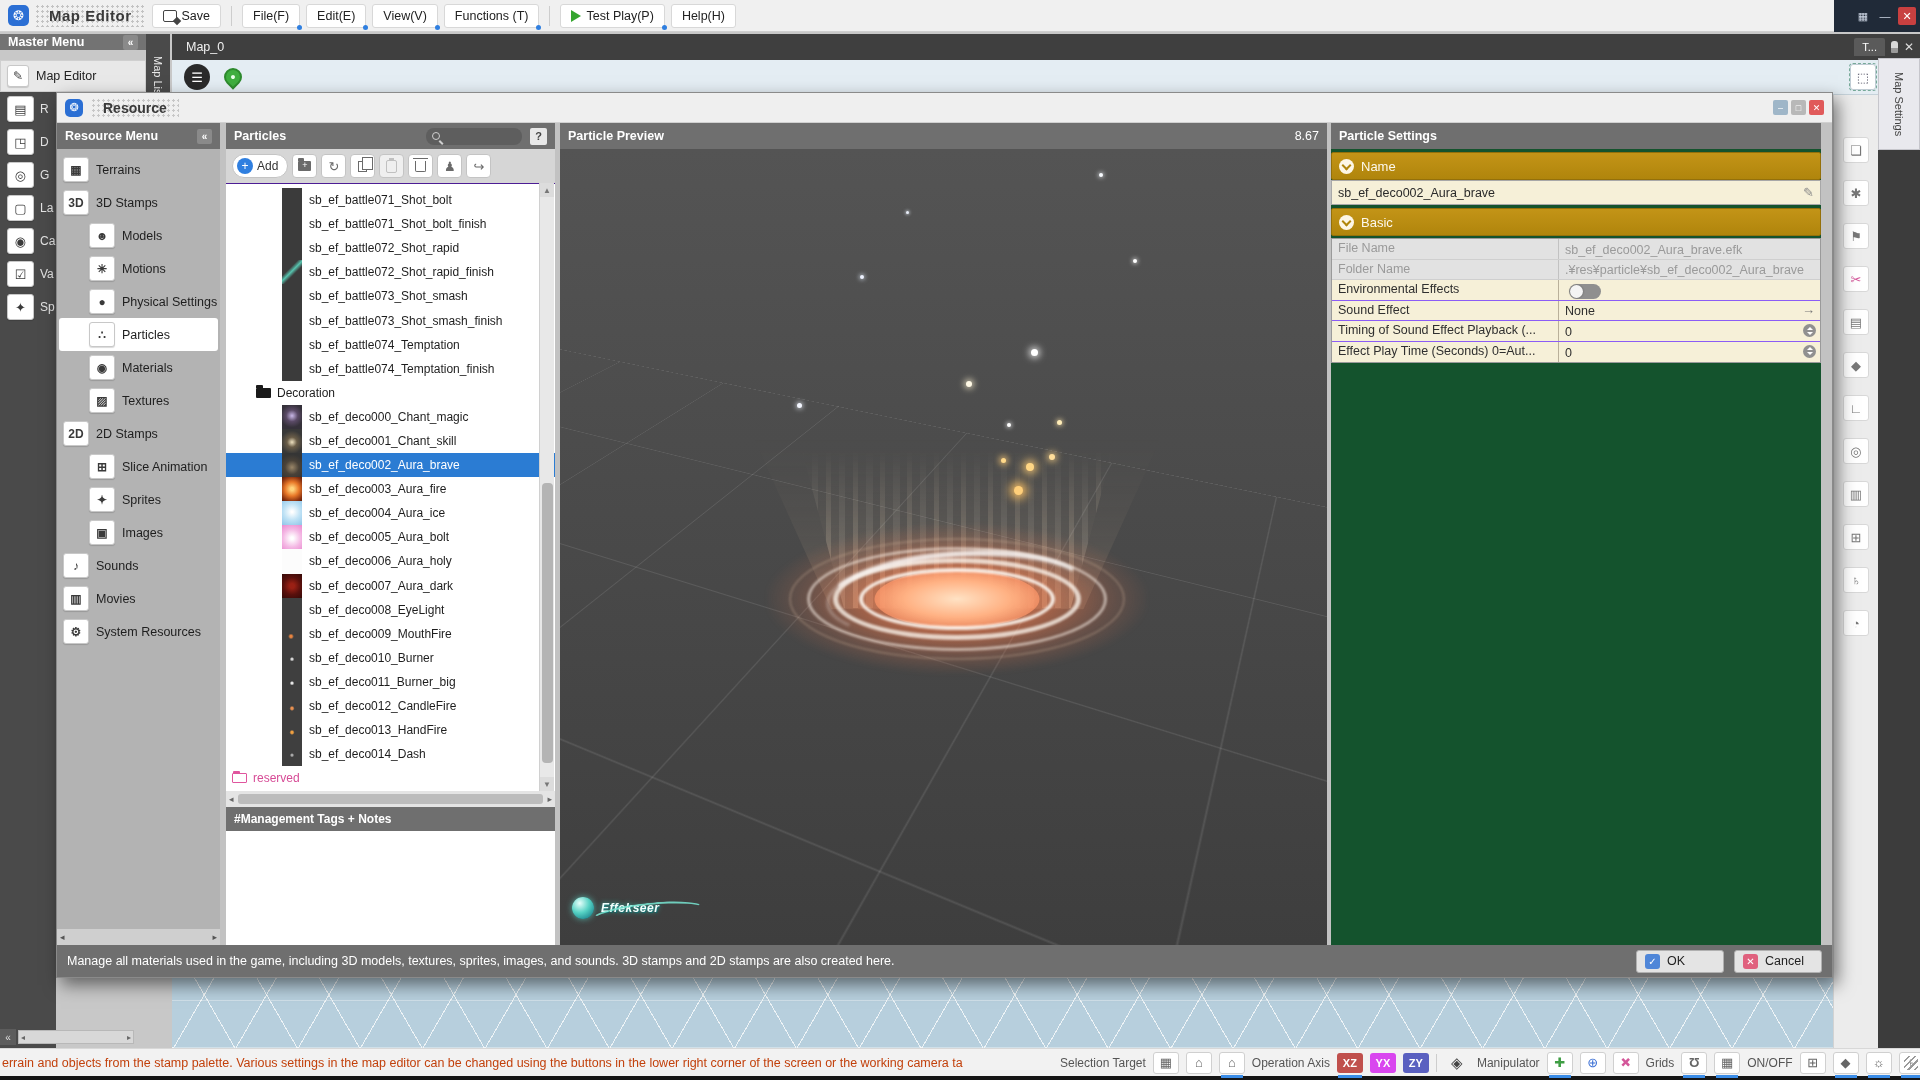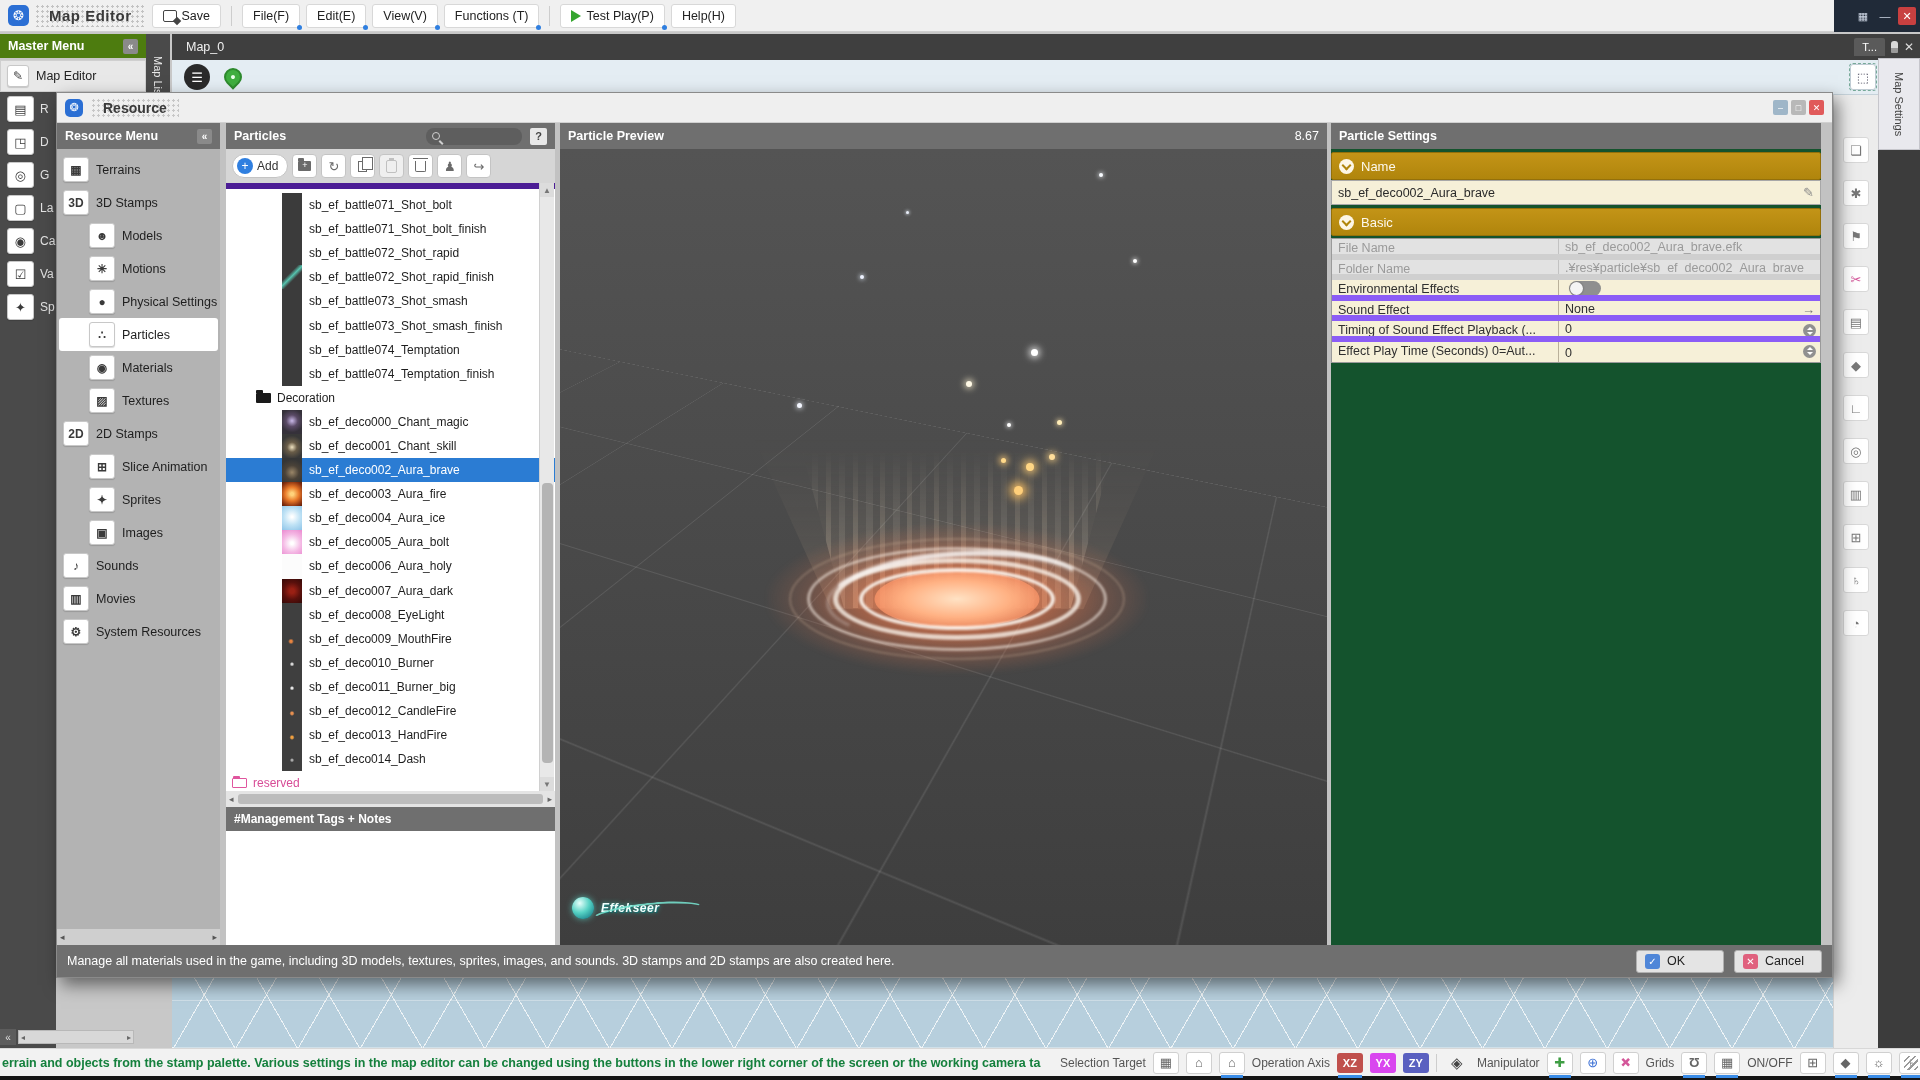--- a/index.html
+++ b/index.html
@@ -73,21 +73,21 @@
   .mapset-tab { position:absolute; right:0; top:58px; width:42px; height:92px; background:#e9e9ee;
     border:1px solid #c6c6cc; color:#444; font-size:11px; writing-mode:vertical-rl;
     display:flex; align-items:center; justify-content:center; z-index:3; }
   .right-icons { position:absolute; right:42px; top:95px; width:45px; height:953px; background:#ececec;
     border-left:1px solid #d2d2d2; z-index:2; display:flex; flex-direction:column; align-items:center;
     gap:17px; padding-top:42px; }
   .ri { width:26px; height:26px; background:#fff; border:1px solid #d8d8d8; border-radius:3px;
     color:#777; font-size:13px; display:flex; align-items:center; justify-content:center; }
 
   
-  .master-head { position:absolute; left:0; top:34px; width:146px; height:24px; background:#4d7c0f;
+  .master-head { position:absolute; left:0; top:34px; width:146px; height:16px; background:#737373;
     color:#fff; font-weight:bold; font-size:12.5px; display:flex; align-items:center;
     padding:0 8px; z-index:10; }
   .master-head .collapse { margin-left:auto; background:#8a8a8a; color:#fff; font-size:10px;
     width:15px; height:15px; display:flex; align-items:center; justify-content:center; border-radius:2px; }
   .master-item { position:absolute; left:0; top:60px; width:146px; height:32px; background:#e8e8e8;
     border:1px solid #cfcfcf; display:flex; align-items:center; gap:7px; font-size:12.5px;
     color:#222; padding:0 6px; z-index:10; }
   .tile { background:#fff; border:1px solid #c8c8c8; border-radius:3px; color:#3a3a3a;
     display:flex; align-items:center; justify-content:center; box-shadow:0 1px 1px rgba(0,0,0,.15); }
   .master-item .tile { width:22px; height:22px; font-size:12px; }
@@ -160,21 +160,21 @@
   .copy-ic::before { content:""; position:absolute; left:2.5px; top:-4.5px; width:9px; height:11px;
     border:1.5px solid currentColor; background:#fff; }
   .paste-ic { width:11px; height:13px; border:1.5px solid currentColor; border-radius:2px; position:relative; }
   .paste-ic::before { content:""; position:absolute; left:2px; top:-3px; width:5px; height:3px;
     background:currentColor; }
   .trash-ic { width:11px; height:11px; border:1.5px solid currentColor; border-top:none;
     border-radius:0 0 2px 2px; position:relative; }
   .trash-ic::before { content:""; position:absolute; left:-3px; top:-3px; width:15px; height:1.5px;
     background:currentColor; }
   .pt-list { position:absolute; left:0; right:0; top:60px; height:608px; overflow:hidden;
-    background:#fff; padding-top:4px; border-top:6px solid #4c1d95; }
+    background:#fff; padding-top:4px; border-top:1px solid #4c1d95; }
   .p-row { height:24.1px; display:flex; align-items:center; font-size:12px; color:#1d1d1d;
     padding-left:calc(var(--ind) * 1px); white-space:nowrap; overflow:hidden; }
   .p-row .thumb { width:20px; height:24.1px; flex:0 0 20px; margin-right:7px; }
   .p-row .p-folder-ic { display:none; }
   .p-row.folder .p-folder-ic, .p-row.folder-pink .p-folder-ic { display:inline-block; width:15px;
     height:10px; background:#1a1a1a; border-radius:1px; position:relative; margin-right:6px; flex:0 0 15px; }
   .p-row.folder .p-folder-ic::before, .p-row.folder-pink .p-folder-ic::before { content:"";
     position:absolute; left:0; top:-3px; width:7px; height:3px; background:inherit; border-radius:1px 1px 0 0; }
   .p-row.folder-pink .p-folder-ic { background:#fff; border:1.5px solid #e0559e; }
   .p-row.folder-pink .p-folder-ic::before { background:#e0559e; }
@@ -250,21 +250,21 @@
     display:flex; align-items:center; gap:7px; padding:0 7px; margin-top:3px;
     border:1px solid #94700a; border-radius:2px; }
   .chev { width:15px; height:15px; border-radius:50%; background:#fdf6e6; position:relative; flex:0 0 15px; }
   .chev::after { content:""; position:absolute; left:4px; top:3.5px; width:5px; height:5px;
     border-right:2px solid #b0850c; border-bottom:2px solid #b0850c; transform:rotate(45deg); }
   .name-row { height:25px; background:#f6f0d8; border:1px solid #a8a8a8; display:flex; align-items:center;
     font-size:12.5px; color:#2a2a2a; padding:0 6px; }
   .pencil { margin-left:auto; color:#8a8a8a; font-size:13px; }
   .grid-rows { border:1px solid #9a9a9a; margin-top:2px; }
   .s-row { display:flex; height:20.5px; font-size:12.5px; background:#f6f0d8; color:#2f2f2f;
-    border-bottom:6px solid #8b5cf6; }
+    border-bottom:1px solid #8b5cf6; }
   .s-row:last-child { border-bottom:none; }
   .s-label { flex:0 0 227px; padding:2px 6px 0; border-right:1px solid #b9b09a; overflow:hidden;
     white-space:nowrap; }
   .s-value { flex:1; padding:2px 6px 0; display:flex; align-items:center; gap:4px; overflow:hidden;
     white-space:nowrap; position:relative; }
   .s-row.disabled { background:#e2e2e2; color:#9a9a9a; border-bottom-color:#cfcfcf; }
   .s-row.disabled .s-label { border-right-color:#c2c2c2; }
   .s-row .spin, .s-row .arr-ic, .s-row .tgl { display:none; }
   .s-row.spinner .spin { display:block; position:absolute; right:4px; top:3px; width:13px; height:13px;
     border-radius:50%; background:#909090; }
@@ -287,21 +287,21 @@
   .dlg-btn { width:88px; height:23px; background:#e4e4e4; border:1px solid #b0b0b0; border-radius:3px;
     display:flex; align-items:center; gap:7px; padding:0 8px; font-size:12.5px; color:#222; }
   .dlg-btn .bic { width:15px; height:15px; border-radius:3px; color:#fff; font-size:10px;
     display:flex; align-items:center; justify-content:center; }
   .bic.ok { background:#4f86d8; } .bic.cancel { background:#e0617e; }
 
   
   .taskbar { position:absolute; left:0; top:1048px; width:1920px; height:32px; background:#f2f2f2;
     border-top:1px solid #d8d8d8; display:flex; align-items:center; z-index:40; padding:0 2px;
     border-bottom:4px solid #161616; }
-  .tb-hint { color:#15803d; font-size:12.5px; white-space:nowrap; overflow:hidden; flex:0 0 1058px;font-weight:bold; }
+  .tb-hint { color:#c2410c; font-size:12.5px; white-space:nowrap; overflow:hidden; flex:0 0 1058px; }
   .tb-wrap { display:flex; align-items:center; gap:7px; }
   .tb-label { color:#555; font-size:12px; white-space:nowrap; }
   .tb-btn { width:26px; height:22px; background:#fff; border:1px solid #d0d0d0; border-radius:3px;
     color:#666; font-size:13px; display:flex; align-items:center; justify-content:center; position:relative; }
   .tb-axis { width:26px; height:20px; border-radius:3px; color:#fff; font-size:11px; font-weight:bold;
     display:flex; align-items:center; justify-content:center; position:relative; }
   .tb-active::after { content:""; position:absolute; left:1px; right:1px; bottom:-5px; height:2.5px;
     background:#3b8de8; }
   .tb-sep { width:1px; height:18px; background:#cdcdcd; }
   .tb-plain { background:transparent; border:none; color:#444; font-size:15px; }

